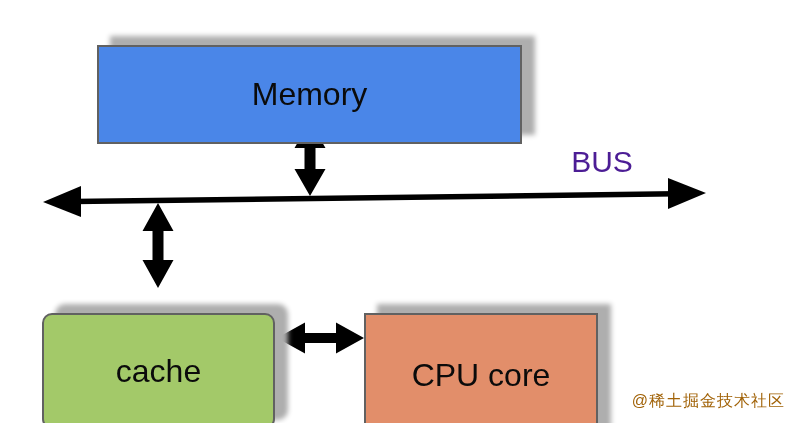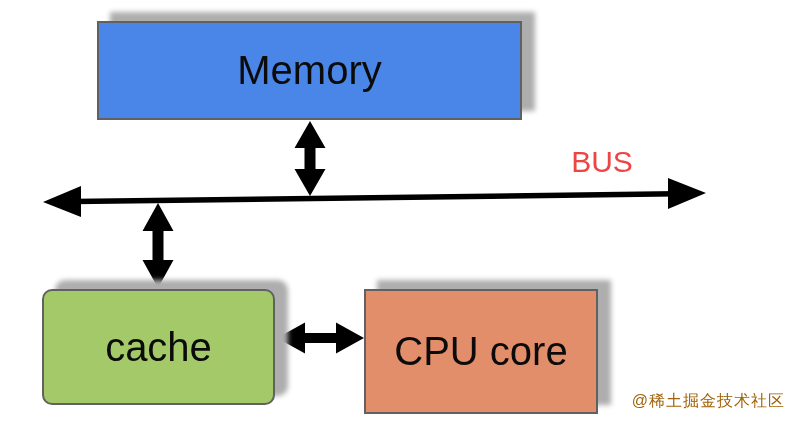--- a/index.html
+++ b/index.html
@@ -18,32 +18,33 @@
   }
   .box {
     position: absolute;
     box-sizing: border-box;
     display: flex;
     align-items: center;
     justify-content: center;
     border: 2px solid #616161;
     box-shadow: 13px -9px 5px #aeaeae;
     color: #0b0b0b;
-    font-size: 40px;
+    font-size: 32px;
+    margin-top: 24px;
   }
   .box-memory { left: 97px;  top: 21px;  width: 425px; height: 99px; background: #4a86e8; }
   .box-cache  { left: 42px;  top: 289px; width: 233px; height: 116px; background: #a3c969; border-radius: 10px; }
   .box-cpu    { left: 364px; top: 289px; width: 234px; height: 125px; background: #e28e6a; }
   .bus-label {
     position: absolute;
     left: 558px; top: 147px;
     width: 88px;
     text-align: center;
     font-size: 30px;
-    color: #ef4444;
+    color: #4c1d95;
     line-height: 1;
   }
   .watermark {
     position: absolute;
     right: 14px; top: 391px;
     font-size: 16px;
     color: #a16207;
     letter-spacing: 1px;
   }
 </style>

